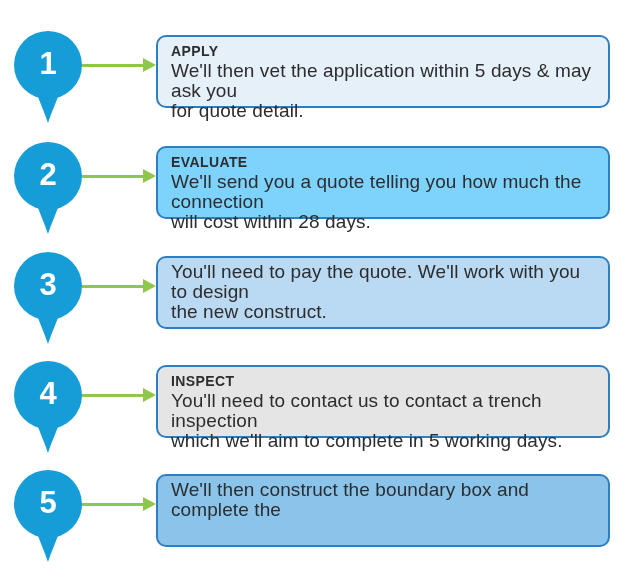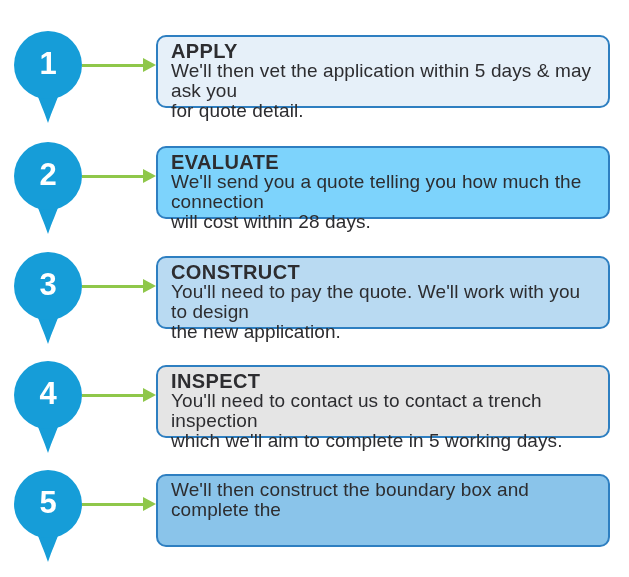--- a/index.html
+++ b/index.html
@@ -66,21 +66,21 @@
     left: 156px;
     top: 0;
     width: 454px;
     height: 73px;
     box-sizing: border-box;
     border: 2px solid var(--border, #2e7fc1);
     border-radius: 10px;
     padding: 4px 13px;
   }
   .card .title {
-    font-size: 20px;
+    font-size: 14px;
     line-height: 20px;
     font-weight: bold;
     letter-spacing: 0.4px;
   }
   .card .line {
     font-size: 19px;
     line-height: 20px;
     letter-spacing: 0.1px;
   }
 </style>
@@ -133,23 +133,22 @@
         <path class="pin-shape" d="M20 55 C26 72 30 80 34 92 C38 80 42 72 48 55 Z" fill="#169dd8"></path>
         <circle class="pin-shape" cx="34" cy="34" r="34" fill="#169dd8"></circle>
       </svg>
       <span class="num" style="color: rgb(255, 255, 255);">3</span>
     </div>
     <div class="arrow">
       <span class="shaft"></span>
         <span class="head"></span>
     </div>
     <div class="card" style="background: rgb(185, 218, 242);">
-      <div class="title">CONSTRUCT</div>
       <div class="line">You'll need to pay the quote. We'll work with you to design</div>
-      <div class="line">the new application.</div>
+      <div class="line">the new construct.</div>
     </div>
   </div>
 
   <div class="row" style="top:365px">
     <div class="pin">
       <svg viewBox="0 0 68 96">
         <path class="pin-shape" d="M20 55 C26 72 30 80 34 92 C38 80 42 72 48 55 Z" fill="#169dd8"></path>
         <circle class="pin-shape" cx="34" cy="34" r="34" fill="#169dd8"></circle>
       </svg>
       <span class="num" style="color: rgb(255, 255, 255);">4</span>

